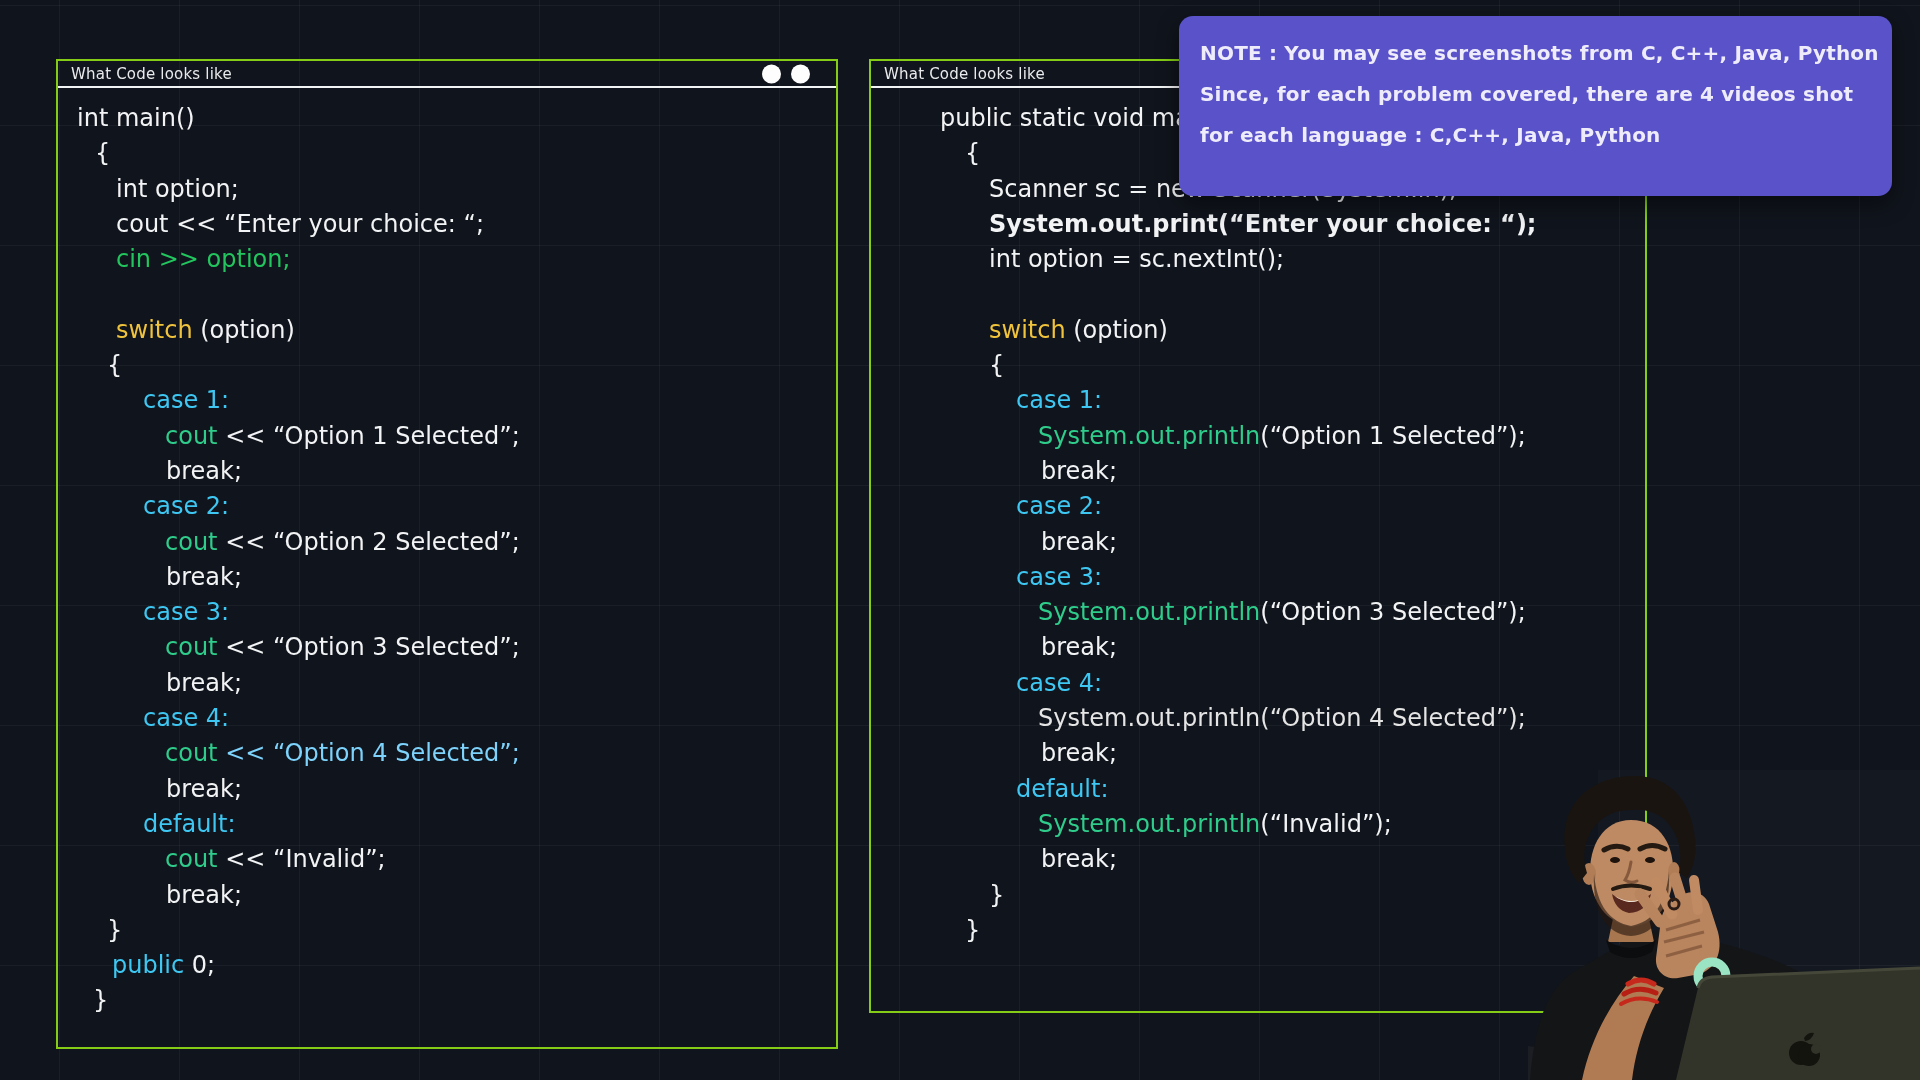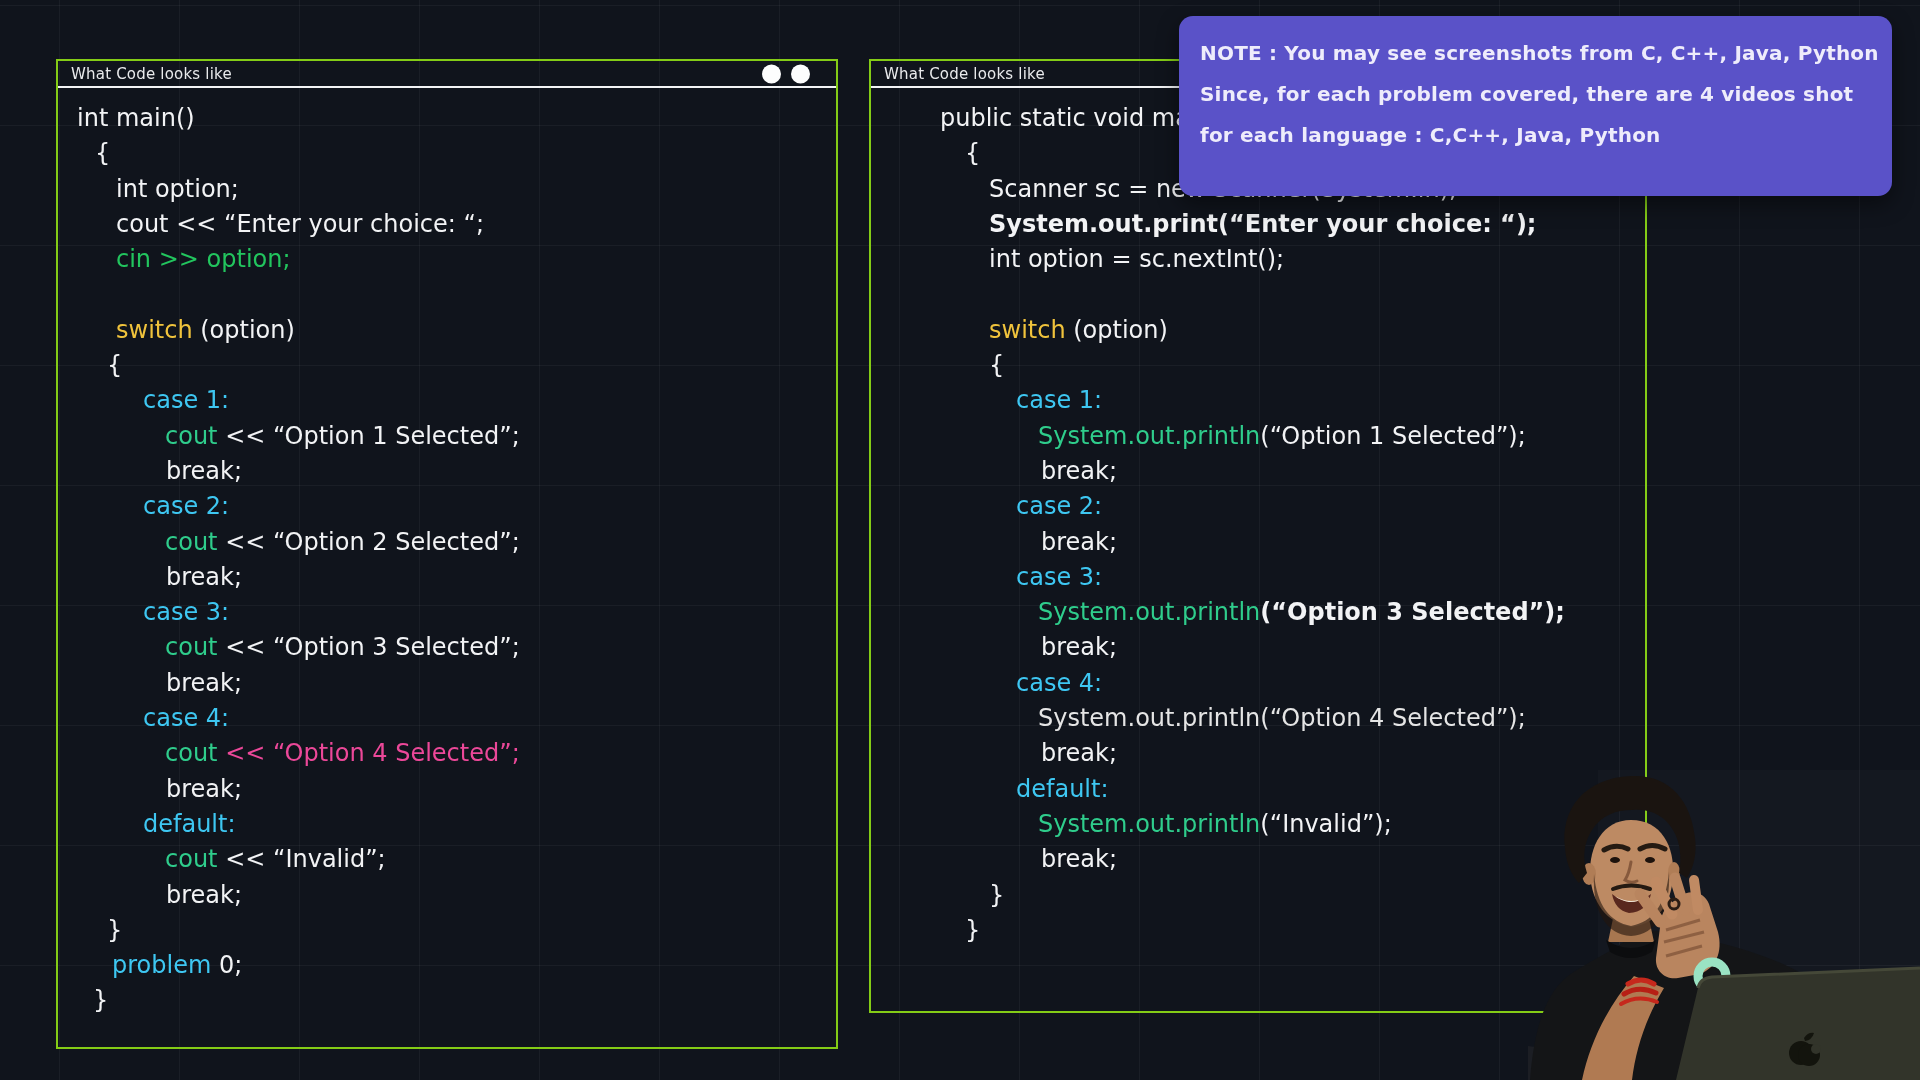--- a/index.html
+++ b/index.html
@@ -73,27 +73,27 @@
       <div class="code-line" style="padding-left: 85px;"><span style="color: rgb(62, 199, 242);">case 1:</span></div>
       <div class="code-line" style="padding-left: 107px;"><span style="color: rgb(47, 205, 140);">cout</span><span style="color: rgb(242, 243, 245);"> &lt;&lt; “Option 1 Selected”;</span></div>
       <div class="code-line" style="padding-left: 108px;"><span style="color: rgb(242, 243, 245);">break;</span></div>
       <div class="code-line" style="padding-left: 85px;"><span style="color: rgb(62, 199, 242);">case 2:</span></div>
       <div class="code-line" style="padding-left: 107px;"><span style="color: rgb(47, 205, 140);">cout</span><span style="color: rgb(242, 243, 245);"> &lt;&lt; “Option 2 Selected”;</span></div>
       <div class="code-line" style="padding-left: 108px;"><span style="color: rgb(242, 243, 245);">break;</span></div>
       <div class="code-line" style="padding-left: 85px;"><span style="color: rgb(62, 199, 242);">case 3:</span></div>
       <div class="code-line" style="padding-left: 107px;"><span style="color: rgb(47, 205, 140);">cout</span><span style="color: rgb(242, 243, 245);"> &lt;&lt; “Option 3 Selected”;</span></div>
       <div class="code-line" style="padding-left: 108px;"><span style="color: rgb(242, 243, 245);">break;</span></div>
       <div class="code-line" style="padding-left: 85px;"><span style="color: rgb(62, 199, 242);">case 4:</span></div>
-      <div class="code-line" style="padding-left: 107px;"><span style="color: rgb(47, 205, 140);">cout</span><span style="color: #ec4899;"> &lt;&lt; “Option 4 Selected”;</span></div>
+      <div class="code-line" style="padding-left: 107px;"><span style="color: rgb(47, 205, 140);">cout</span><span style="color: #7dd3fc;"> &lt;&lt; “Option 4 Selected”;</span></div>
       <div class="code-line" style="padding-left: 108px;"><span style="color: rgb(242, 243, 245);">break;</span></div>
       <div class="code-line" style="padding-left: 85px;"><span style="color: rgb(62, 199, 242);">default:</span></div>
       <div class="code-line" style="padding-left: 107px;"><span style="color: rgb(47, 205, 140);">cout</span><span style="color: rgb(242, 243, 245); margin-top: 35px;"> &lt;&lt; “Invalid”;</span></div>
       <div class="code-line" style="padding-left: 108px;"><span style="color: rgb(242, 243, 245);">break;</span></div>
       <div class="code-line" style="padding-left: 49px;"><span style="color: rgb(242, 243, 245);">}</span></div>
-      <div class="code-line" style="padding-left: 54px;"><span style="color: rgb(62, 199, 242);">problem</span><span style="color: rgb(242, 243, 245);"> 0;</span></div>
+      <div class="code-line" style="padding-left: 54px;"><span style="color: rgb(62, 199, 242);">public</span><span style="color: rgb(242, 243, 245);"> 0;</span></div>
       <div class="code-line" style="padding-left: 35px;"><span style="color: rgb(242, 243, 245);">}</span></div>
     </div>
 </div>
 
 <div class="window" id="window-right">
   <div class="titlebar">
     <span class="title">What Code looks like</span>
   </div>
   <div class="code" id="code-1">
       <div class="code-line" style="padding-left: 69px;"><span style="color: rgb(242, 243, 245);">public static void main(String[] args)</span></div>
@@ -103,21 +103,21 @@
       <div class="code-line" style="padding-left: 118px;"><span style="color: rgb(242, 243, 245);">int option = sc.nextInt();</span></div>
       <div class="code-line" style="padding-left: 0px;"></div>
       <div class="code-line" style="padding-left: 118px;"><span style="color: rgb(240, 195, 60);">switch</span><span style="color: rgb(242, 243, 245);"> (option)</span></div>
       <div class="code-line" style="padding-left: 118px;"><span style="color: rgb(242, 243, 245);">{</span></div>
       <div class="code-line" style="padding-left: 145px;"><span style="color: rgb(62, 199, 242);">case 1:</span></div>
       <div class="code-line" style="padding-left: 167px;"><span style="color: rgb(47, 205, 140);">System.out.println</span><span style="color: rgb(242, 243, 245);">(“Option 1 Selected”);</span></div>
       <div class="code-line" style="padding-left: 170px;"><span style="color: rgb(242, 243, 245);">break;</span></div>
       <div class="code-line" style="padding-left: 145px;"><span style="color: rgb(62, 199, 242);">case 2:</span></div>
       <div class="code-line" style="padding-left: 170px;"><span style="color: rgb(242, 243, 245);">break;</span></div>
       <div class="code-line" style="padding-left: 145px;"><span style="color: rgb(62, 199, 242);">case 3:</span></div>
-      <div class="code-line" style="padding-left: 167px;"><span style="color: rgb(47, 205, 140);">System.out.println</span><span style="color: rgb(242, 243, 245); font-weight: bold;">(“Option 3 Selected”);</span></div>
+      <div class="code-line" style="padding-left: 167px;"><span style="color: rgb(47, 205, 140);">System.out.println</span><span style="color: rgb(242, 243, 245);">(“Option 3 Selected”);</span></div>
       <div class="code-line" style="padding-left: 170px;"><span style="color: rgb(242, 243, 245);">break;</span></div>
       <div class="code-line" style="padding-left: 145px;"><span style="color: rgb(62, 199, 242);">case 4:</span></div>
       <div class="code-line" style="padding-left: 167px;"><span style="color: #e5e5e5;">System.out.println(“Option 4 Selected”);</span></div>
       <div class="code-line" style="padding-left: 170px;"><span style="color: rgb(242, 243, 245);">break;</span></div>
       <div class="code-line" style="padding-left: 145px;"><span style="color: rgb(62, 199, 242);">default:</span></div>
       <div class="code-line" style="padding-left: 167px;"><span style="color: rgb(47, 205, 140);">System.out.println</span><span style="color: rgb(242, 243, 245);">(“Invalid”);</span></div>
       <div class="code-line" style="padding-left: 170px;"><span style="color: rgb(242, 243, 245);">break;</span></div>
       <div class="code-line" style="padding-left: 118px;"><span style="color: rgb(242, 243, 245);">}</span></div>
       <div class="code-line" style="padding-left: 94px;"><span style="color: rgb(242, 243, 245);">}</span></div>
     </div>

